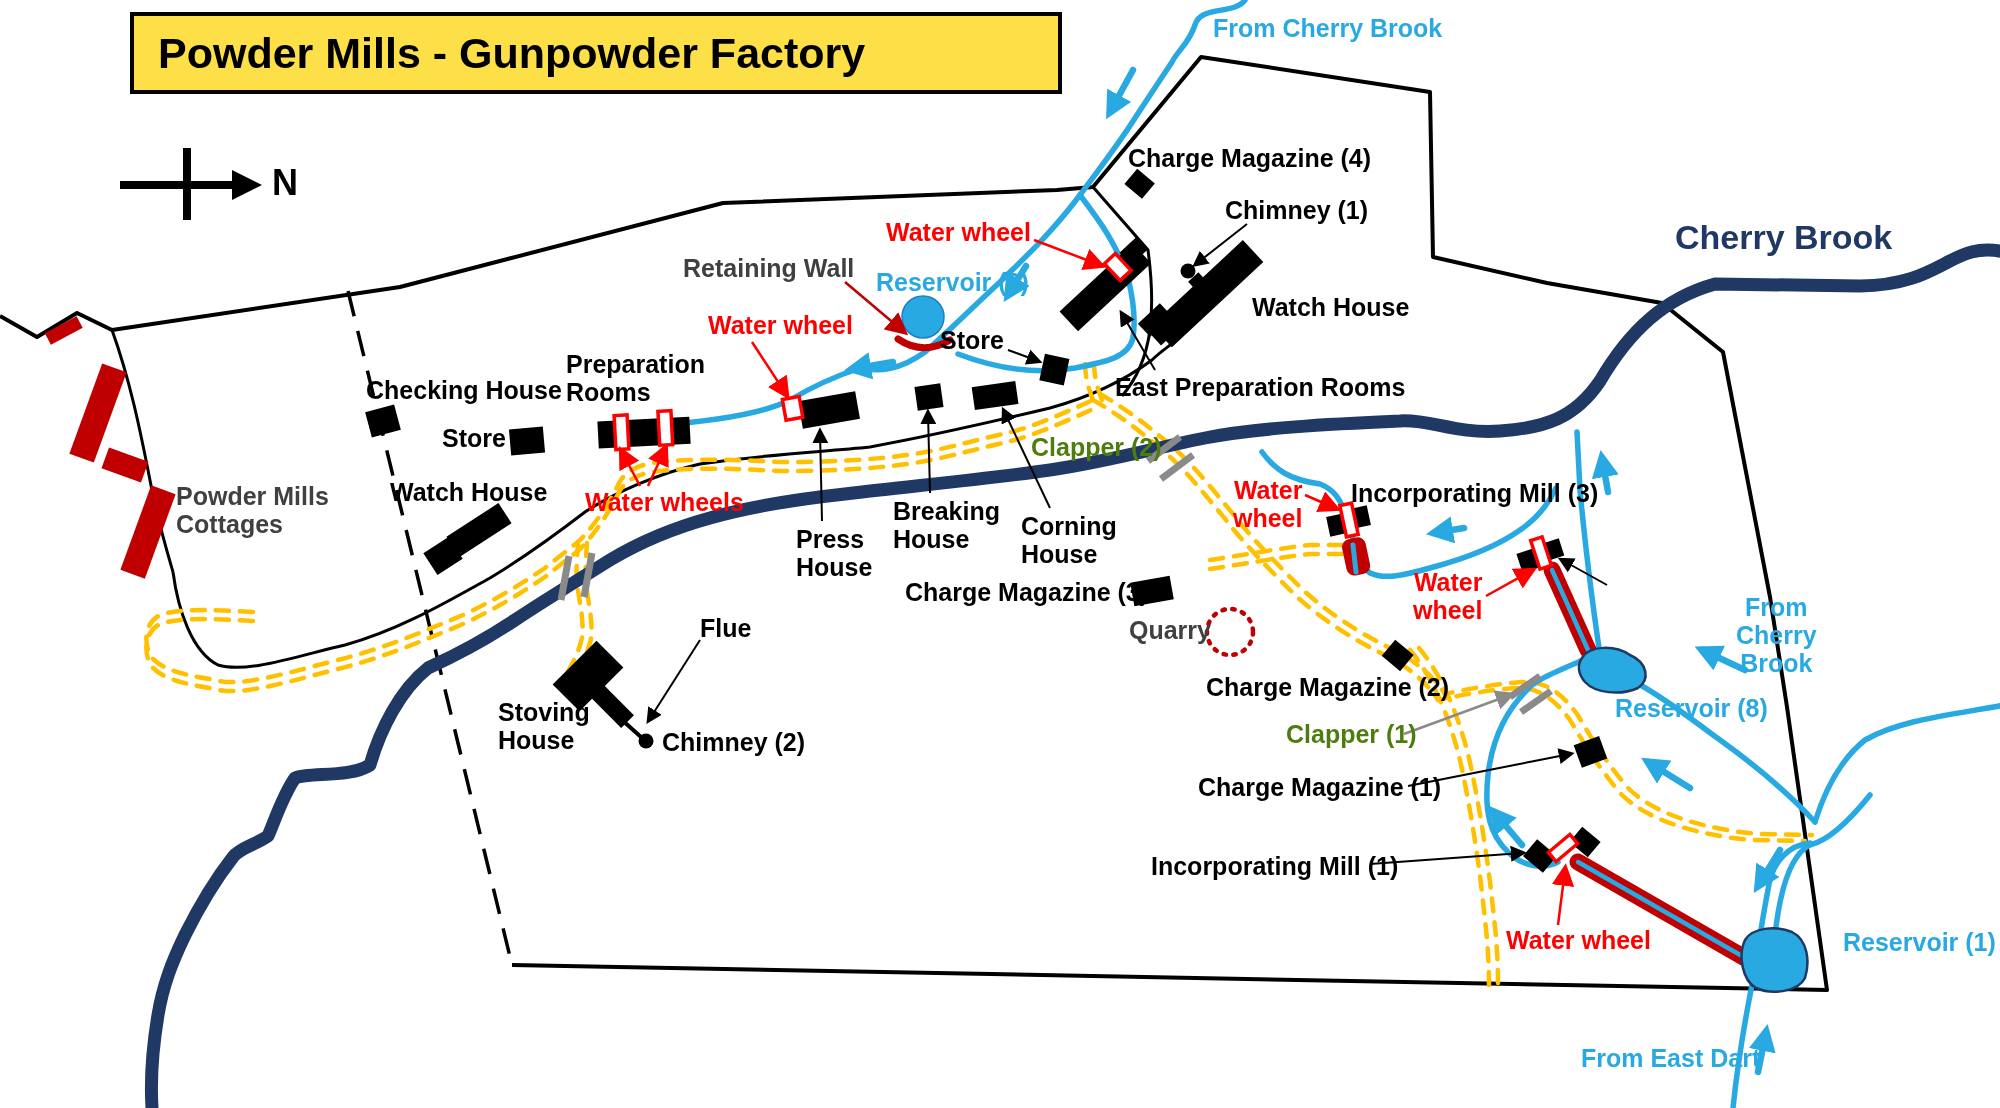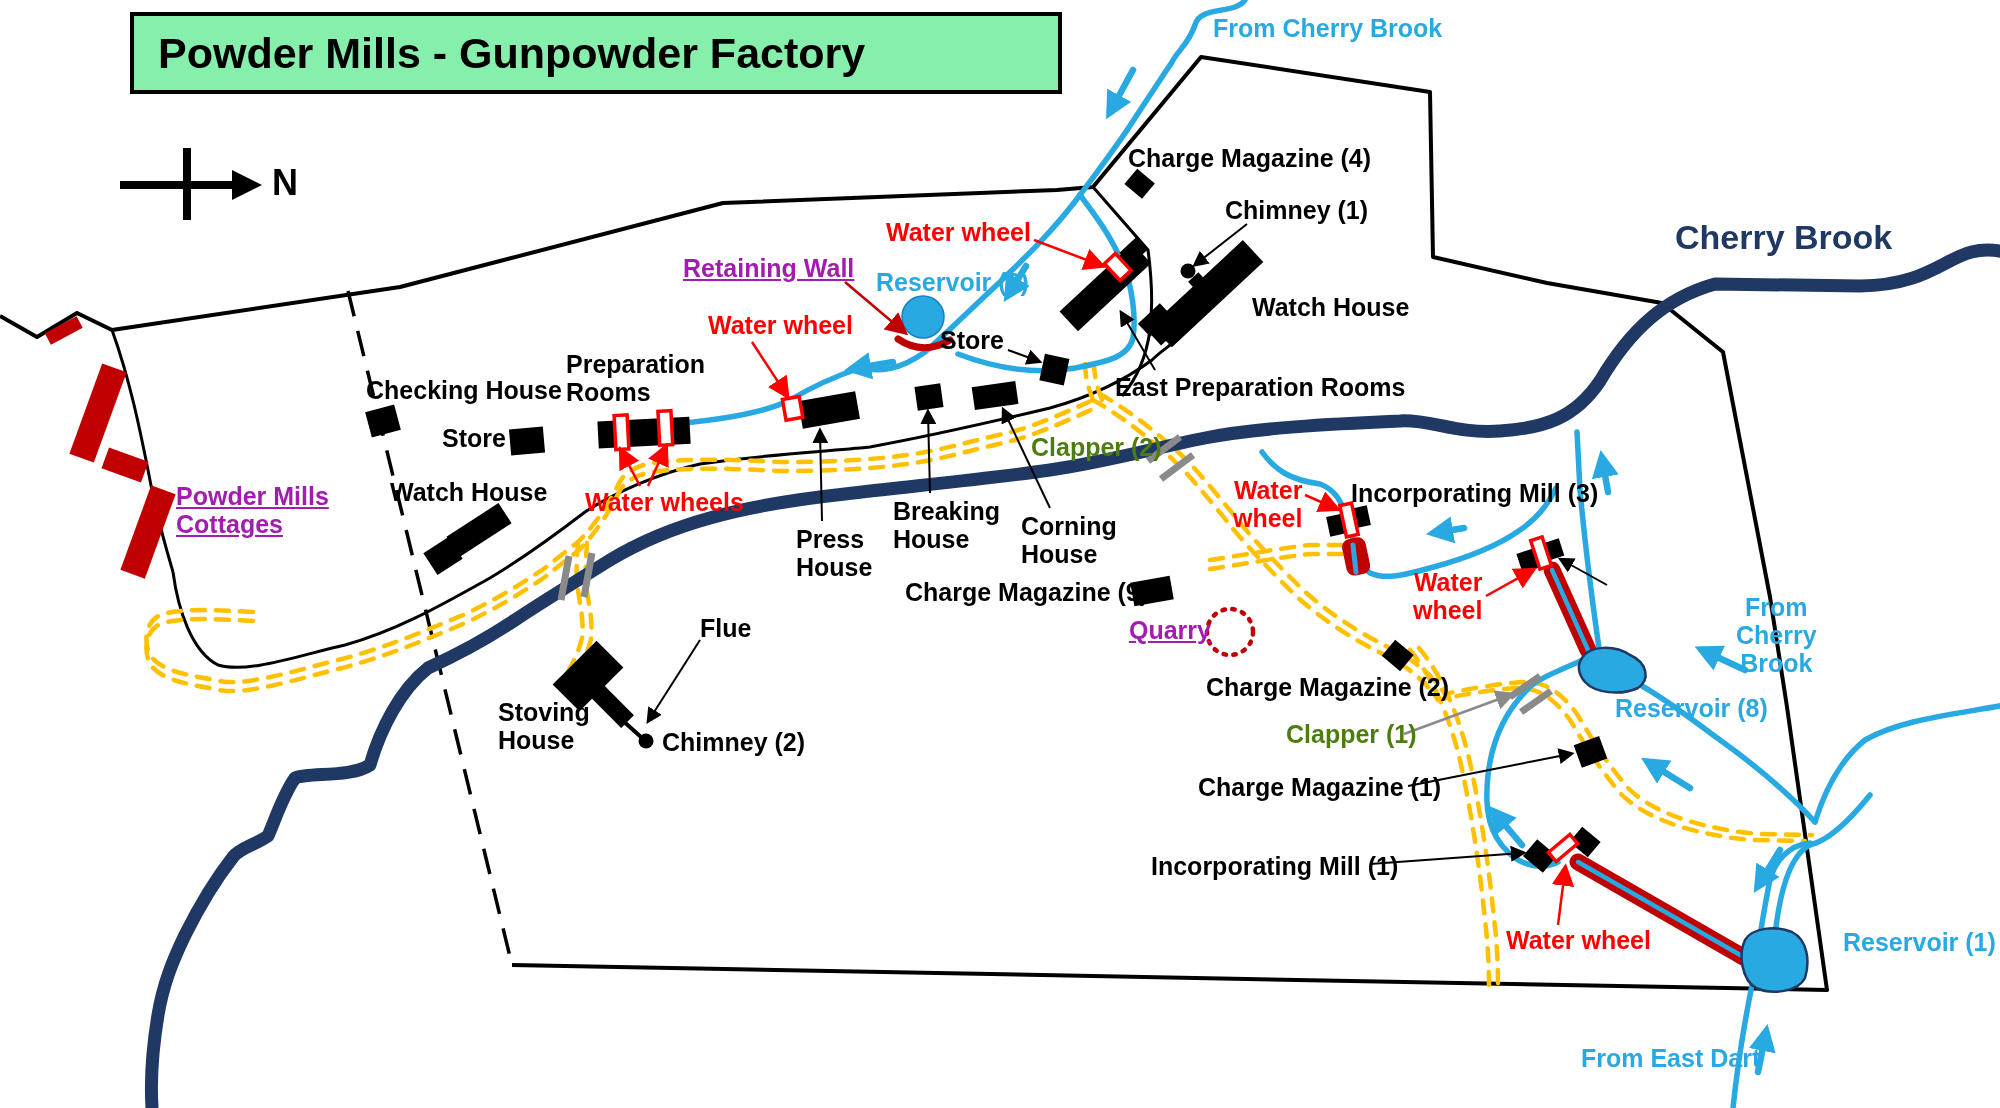--- a/index.html
+++ b/index.html
@@ -1,26 +1,26 @@
 <!DOCTYPE html>
 <html><head>
 <meta charset="utf-8">
 <style>
   html,body{margin:0;padding:0;background:#fff;}
   .canvas{position:relative;width:2000px;height:1108px;background:#ffffff;
           font-family:"Liberation Sans",sans-serif;overflow:hidden;}
   .canvas svg{position:absolute;left:0;top:0;}
   .lbl{position:absolute;font-weight:bold;font-size:25px;line-height:1.12;
        white-space:pre-line;color:#000;}
-  .c-cyan{color:#29A9E1;text-align:center;} .c-red{color:#FF0000;text-align:right;} .c-darkred{color:#a21caf;text-decoration:underline;}
+  .c-cyan{color:#29A9E1;text-align:center;} .c-red{color:#FF0000;text-align:right;} .c-darkred{color:#404040;}
   .c-gray{color:#4d7c0f;} .c-navy{color:#1F3864;}
   .big{font-size:34px;}
   .title-box{position:absolute;left:130px;top:12px;width:900px;height:74px;
        border:4px solid #000;display:flex;align-items:center;padding-left:24px;
-       font-size:43px;font-weight:bold;color:#000;background:#86efac;}
+       font-size:43px;font-weight:bold;color:#000;background:#fde047;}
   .n-lbl{position:absolute;left:272px;top:162px;font-size:36px;font-weight:bold;color:#000;}
 </style>
 </head>
 <body>
 
 <div class="canvas">
 
 <svg width="2000" height="1108" viewBox="0 0 2000 1108">
   <defs>
     <marker id="mCyan" viewBox="0 0 10 10" refX="7" refY="5" markerWidth="4.2" markerHeight="4.2" orient="auto-start-reverse">
@@ -231,21 +231,21 @@
 <div class="lbl" style="left:390px;top:478px">Watch House</div>
 <div class="lbl c-red" style="left:585px;top:488px">Water wheels</div>
 <div class="lbl c-darkred" style="left:176px;top:482px">Powder Mills
 Cottages</div>
 <div class="lbl" style="left:796px;top:525px">Press
 House</div>
 <div class="lbl" style="left:893px;top:497px">Breaking
 House</div>
 <div class="lbl" style="left:1021px;top:512px">Corning
 House</div>
-<div class="lbl" style="left:905px;top:578px">Charge Magazine (9)</div>
+<div class="lbl" style="left:905px;top:578px">Charge Magazine (3)</div>
 <div class="lbl c-darkred" style="left:1129px;top:616px">Quarry</div>
 <div class="lbl c-red" style="left:1233px;top:476px">Water
 wheel</div>
 <div class="lbl" style="left:1351px;top:479px">Incorporating Mill (3)</div>
 <div class="lbl c-red" style="left:1413px;top:568px">Water
 wheel</div>
 <div class="lbl c-cyan" style="left:1615px;top:694px">Reservoir (8)</div>
 <div class="lbl" style="left:1206px;top:673px">Charge Magazine (2)</div>
 <div class="lbl c-gray" style="left:1286px;top:720px">Clapper (1)</div>
 <div class="lbl" style="left:1198px;top:773px">Charge Magazine (1)</div>

